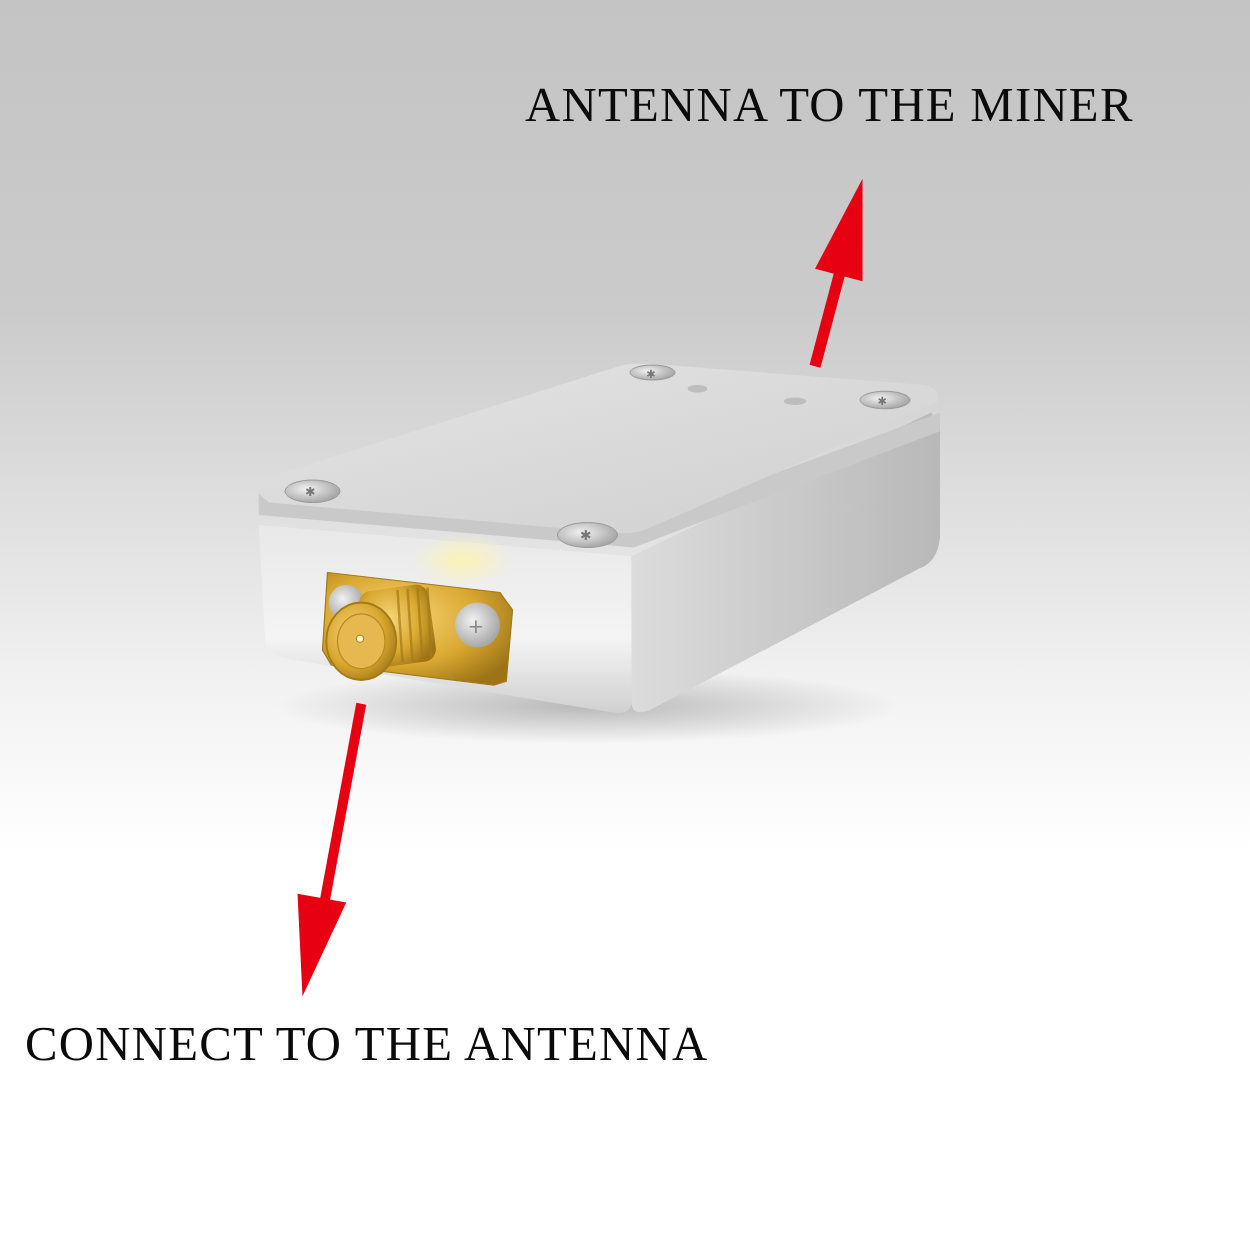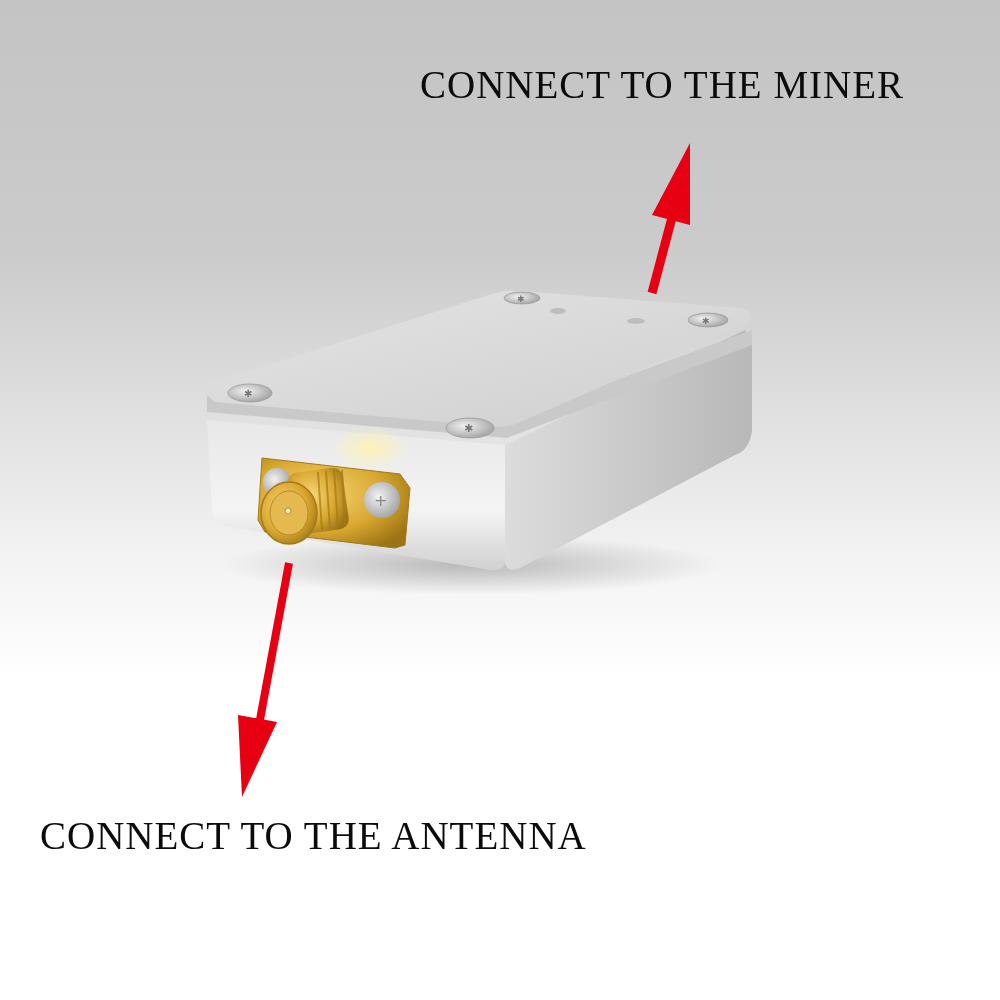--- a/index.html
+++ b/index.html
@@ -6,21 +6,21 @@
   body {
     width:1000px; height:1000px; position:relative; overflow:hidden;
     background: linear-gradient(180deg, #c4c4c4 0%, #cbcbcb 25%, #dedede 40%, #f2f2f2 55%, #ffffff 68%, #ffffff 100%);
     font-family: "Liberation Serif", "DejaVu Serif", serif;
   }
   .label {
     position:absolute; color:#0b0b0b; font-size:39px; letter-spacing:1px;
     white-space:nowrap; font-weight:400;
   }
   .label-miner { left:420px; top:62px; }
-  .label-antenna { left:40px; top:813px; }
+  .label-antenna { left:20px; top:813px; }
   svg.scene { position:absolute; left:0; top:0; }
 </style>
 </head>
 <body>
 
 <svg class="scene" width="1000" height="1000" viewBox="0 0 1000 1000">
   <defs>
     <linearGradient id="lidTop" x1="0" y1="0" x2="1" y2="1">
       <stop offset="0" stop-color="#e4e4e4"></stop>
       <stop offset="1" stop-color="#cfcfcf"></stop>
@@ -104,14 +104,14 @@
     <line x1="652" y1="293" x2="678" y2="195" stroke="#e60012" stroke-width="9"></line>
     <polygon points="690,143 652,215 690,225" fill="#e60012"></polygon>
   </g>
 
   <g>
     <line x1="289" y1="563" x2="259" y2="725" stroke="#e60012" stroke-width="8"></line>
     <polygon points="238,715 277,722 242,797" fill="#e60012"></polygon>
   </g>
 </svg>
 
-<div class="label label-miner">CONNECT TO THE MINER</div>
+<div class="label label-miner">ANTENNA TO THE MINER</div>
 <div class="label label-antenna">CONNECT TO THE ANTENNA</div>
 
 </body></html>

